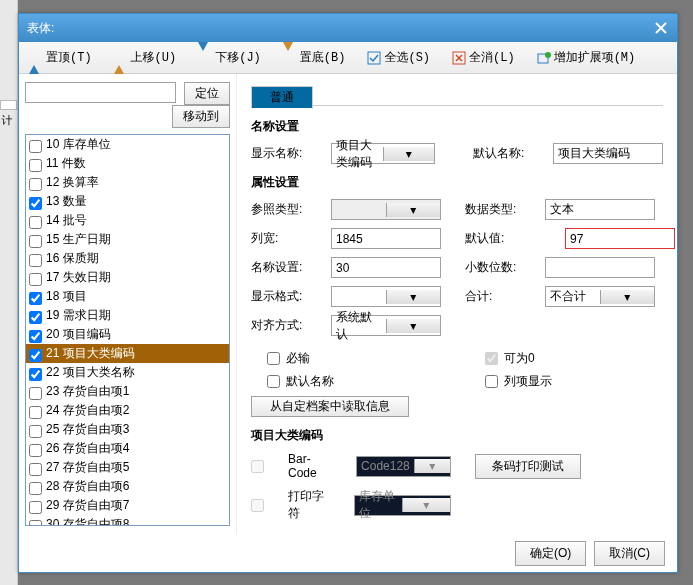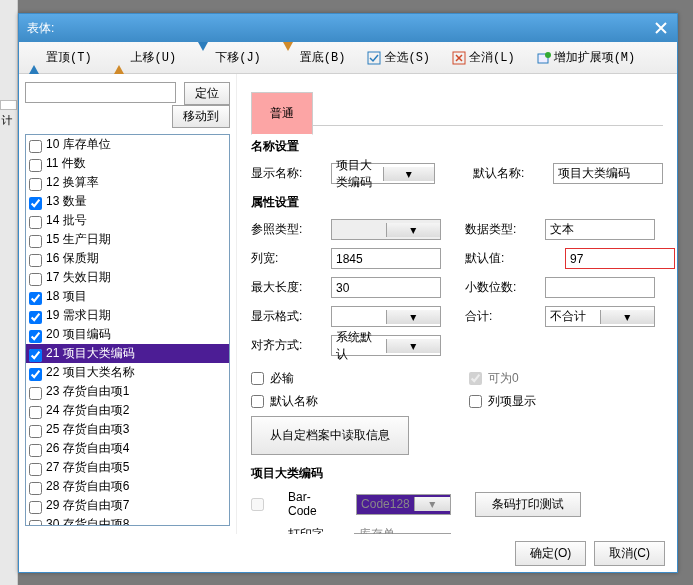--- a/index.html
+++ b/index.html
@@ -14,39 +14,39 @@
 .arrow-up { border-left: 5px solid transparent; border-right: 5px solid transparent; border-bottom: 9px solid; width: 0; height: 0; }
 .arrow-down { border-left: 5px solid transparent; border-right: 5px solid transparent; border-top: 9px solid; width: 0; height: 0; }
 .content { display: flex; height: 460px; }
 .left-panel { width: 218px; padding: 8px 6px; border-right: 1px solid #eee; display: flex; flex-direction: column; }
 .search-row { display: flex; gap: 8px; }
 .search-row input { flex: 1; border: 1px solid #a0a0a0; height: 21px; padding: 0 4px; }
 .btn { background: linear-gradient(#fdfdfd, #e8e8e8); border: 1px solid #a0a0a0; padding: 2px 10px; cursor: pointer; font-size: 12px; }
 .moveto-row { display: flex; justify-content: flex-end; margin-bottom: 6px; }
 .list { flex: 1; border: 1px solid #7a9ebd; overflow-y: scroll; background: #fff; }
 .list-item { display: flex; align-items: flex-end; padding: 1px 3px; gap: 2px; cursor: pointer; white-space: nowrap; }
-.list-item.selected { background: #4c1d95; color: #fff; }
+.list-item.selected { background: #a16207; color: #fff; }
 .list-item input[type=checkbox] { margin-right: 2px; }
 .right-panel { flex: 1; padding: 8px 14px; overflow: auto; }
 .tabs { border-bottom: 1px solid #ccc; margin-bottom: 12px; }
-.tab { display: inline-block; padding: 12px 18px; border: 1px solid #ccc; border-bottom: 1px solid #fff; background: #fca5a5; position: relative; top: 10px; cursor: pointer; }
+.tab { display: inline-block; padding: 2px 18px; border: 1px solid #ccc; border-bottom: 1px solid #fff; background: #0369a1; position: relative; top: 4px; cursor: pointer; }
 .section-title { font-weight: bold; margin: 10px 0 8px 0; }
 .form-row { display: flex; align-items: center; margin-bottom: 8px; gap: 24px; }
 .form-row label { min-width: 56px; }
 .form-cols { display: flex; gap: 24px; }
 .form-col { flex: 1; }
 input.txt, select.sel { border: 1px solid #a0a0a0; height: 21px; padding: 0 4px; width: 110px; font-size: 12px; }
 .highlight-red { border: 1px solid #e03030 !important; margin-left: 20px; }
-.chk-row { display: flex; align-items: center; gap: 6px; margin-bottom: 6px; }
+.chk-row { display: flex; align-items: center; gap: 6px; margin-bottom: 6px; margin-left: 16px; }
 .footer { position: absolute; bottom: 6px; right: 12px; display: flex; gap: 8px; }
 .footer .btn { padding: 3px 14px; }
 .dd { width: 110px; height: 21px; border: 1px solid #a0a0a0; display: flex; align-items: center; background: #fff; }
 .dd span { flex:1; padding: 0 4px; }
 .dd .car { width: 16px; text-align: center; background: linear-gradient(#f5f5f5,#ddd); border-left: 1px solid #a0a0a0; }
-.disabled .dd, .disabled input { background: #4c1d95; color: #888; }
+.disabled .dd, .disabled input { background: #0f172a; color: #888; }
 .left-fringe { position: absolute; left: 0; top: 0; width: 18px; height: 100%; background: #e8e8e8; border-right: 1px solid #ccc; }
 .fringe-tab { position: absolute; left: 0; top: 100px; width: 17px; border: 1px solid #bbb; background: #fff; padding: 4px 2px; font-size: 11px; writing-mode: vertical-rl; }
 .barcode-section .form-row label { min-width: auto; }
 </style>
 </head>
 <body>
 
 <div class="left-fringe">
     <div class="fringe-tab">计</div>
   </div>
@@ -220,21 +220,21 @@
               <div class="dd disabled" style="background:#eee">
                 <span></span>
                 <span class="car">▾</span>
               </div>
             </div>
           <div class="form-row">
               <label>列宽:</label>
               <input class="txt" value="1845" style="">
             </div>
           <div class="form-row">
-              <label>最大长度:</label>
+              <label>名称设置:</label>
               <input class="txt" value="30" style="">
             </div>
           <div class="form-row">
               <label>显示格式:</label>
               <div class="dd">
                 <span></span>
                 <span class="car">▾</span>
               </div>
             </div>
           <div class="form-row">
@@ -271,26 +271,26 @@
       <div class="form-cols" style="margin-top:6px">
         <div class="form-col">
           <div class="chk-row">
               <input type="checkbox" style="">
               <span>必输</span>
             </div>
           <div class="chk-row">
               <input type="checkbox" style="">
               <span>默认名称</span>
             </div>
-          <div style="margin-top:4px"><button class="btn" style="padding:10px 18px">从自定档案中读取信息</button></div>
+          <div style="margin-top:4px"><button class="btn" style="padding:1px 18px">从自定档案中读取信息</button></div>
         </div>
         <div class="form-col">
           <div class="chk-row">
               <input type="checkbox" checked="" disabled="" style="">
-              <span style="color:#737373">可为0</span>
+              <span style="color:#000000">可为0</span>
             </div>
           <div class="chk-row">
               <input type="checkbox" style="">
               <span>列项显示</span>
             </div>
         </div>
       </div>
 
       <div class="section-title">项目大类编码</div>
       <div class="form-cols barcode-section">

